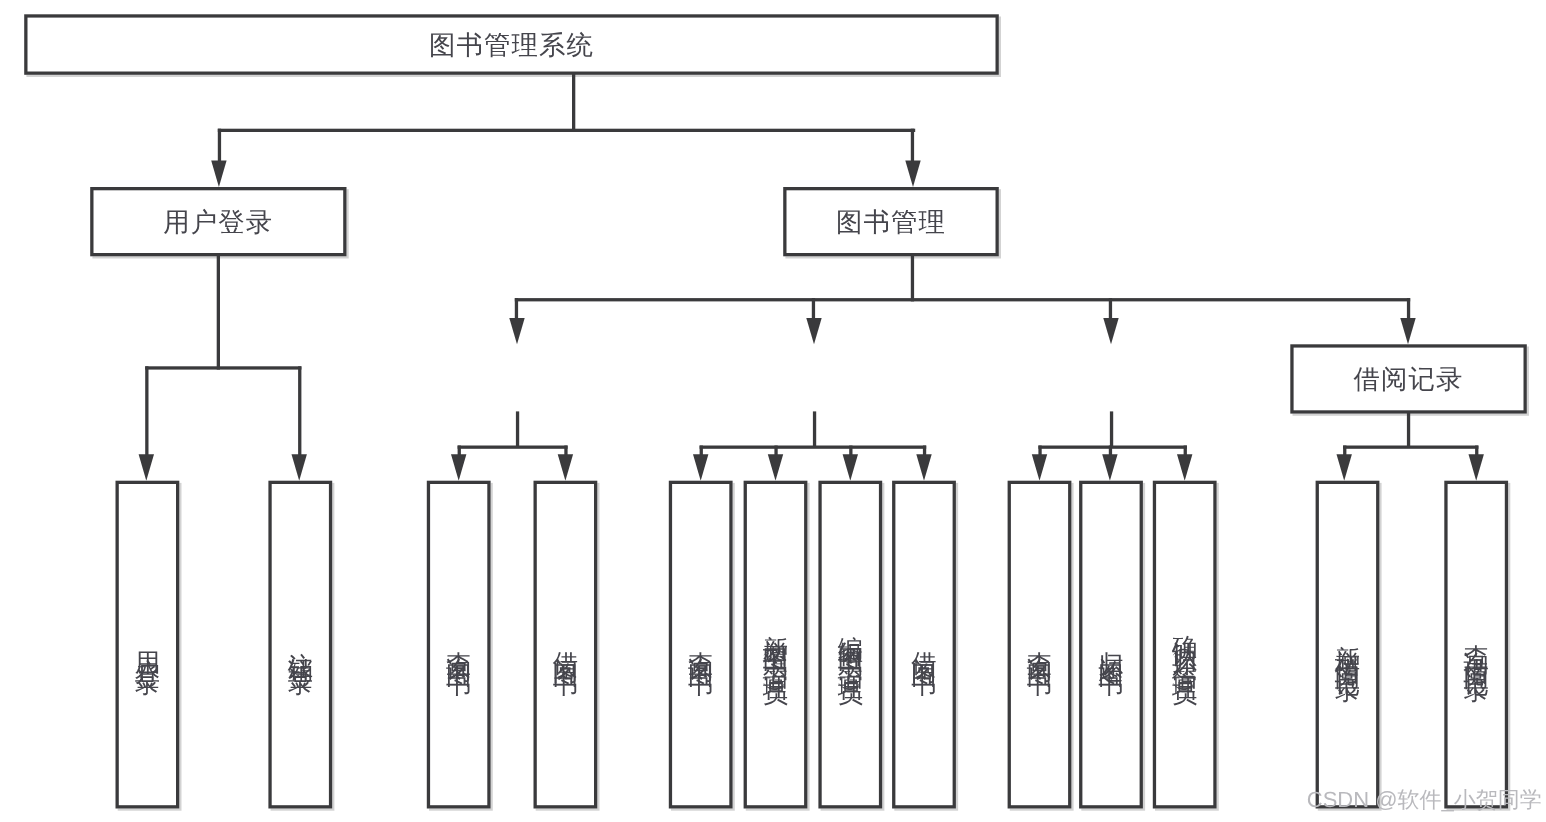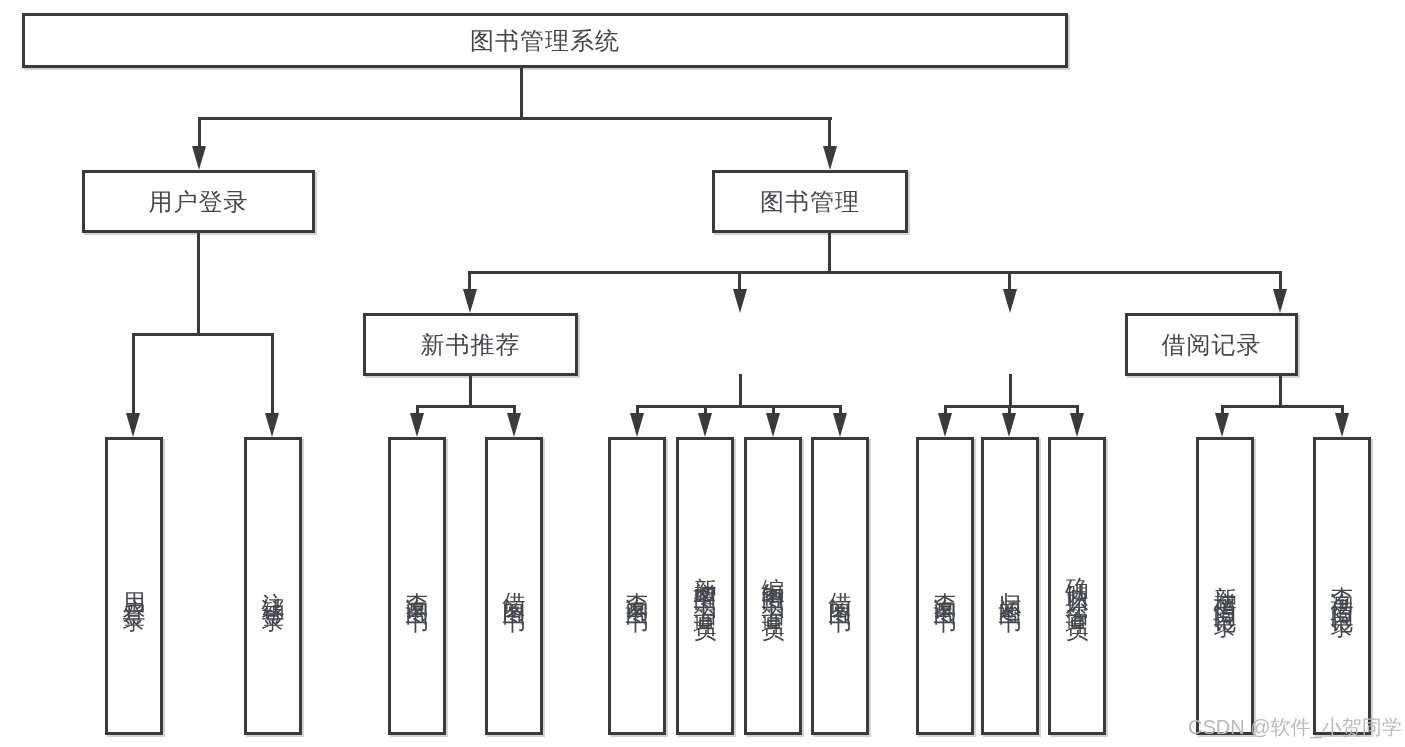--- a/index.html
+++ b/index.html
@@ -48,21 +48,21 @@
     font-size:20px;
     color:var(--wm);
     white-space:nowrap;
   }
 </style>
 </head>
 <body>
 
 <div class="canvas">
 
-  <div class="node h" style="left:22px;top:13px;width:1046px;height:55px">图书管理系统</div>
+  <div class="node h" style="left:22px;top:13px;width:886px;height:55px">图书管理系统</div>
 
   <div class="line" style="left:520px;top:66px;width:3px;height:54px"></div>
   <div class="line" style="left:198px;top:117px;width:634px;height:3px"></div>
   <div class="line" style="left:198px;top:117px;width:3px;height:34px"></div>
   <div class="arrow" style="left:192px;top:146px"></div>
   <div class="line" style="left:828px;top:117px;width:3px;height:34px"></div>
   <div class="arrow" style="left:823px;top:146px"></div>
 
   <div class="node h" style="left:82px;top:170px;width:233px;height:63px">用户登录</div>
   <div class="node h" style="left:712px;top:170px;width:196px;height:63px">图书管理</div>
@@ -78,22 +78,21 @@
   <div class="line" style="left:468px;top:271px;width:814px;height:3px"></div>
   <div class="line" style="left:468px;top:271px;width:3px;height:22px"></div>
   <div class="arrow" style="left:463px;top:289px"></div>
   <div class="line" style="left:738px;top:271px;width:3px;height:22px"></div>
   <div class="arrow" style="left:733px;top:289px"></div>
   <div class="line" style="left:1008px;top:271px;width:3px;height:22px"></div>
   <div class="arrow" style="left:1003px;top:289px"></div>
   <div class="line" style="left:1279px;top:271px;width:3px;height:22px"></div>
   <div class="arrow" style="left:1273px;top:289px"></div>
 
-  <div class="node h" style="left:363px;top:313px;width:215px;height:63px">新书推荐</div>
-  <div class="node h" style="left:1125px;top:313px;width:173px;height:63px">借阅记录</div>
+  <div class="node h" style="left:1173px;top:313px;width:215px;height:63px">借阅记录</div>
 
   <div class="line" style="left:469px;top:374px;width:3px;height:33px"></div>
   <div class="line" style="left:416px;top:405px;width:100px;height:3px"></div>
   <div class="line" style="left:416px;top:405px;width:3px;height:13px"></div>
   <div class="arrow" style="left:410px;top:413px"></div>
   <div class="line" style="left:513px;top:405px;width:3px;height:13px"></div>
   <div class="arrow" style="left:507px;top:413px"></div>
 
   <div class="line" style="left:739px;top:374px;width:3px;height:33px"></div>
   <div class="line" style="left:636px;top:405px;width:206px;height:3px"></div>

